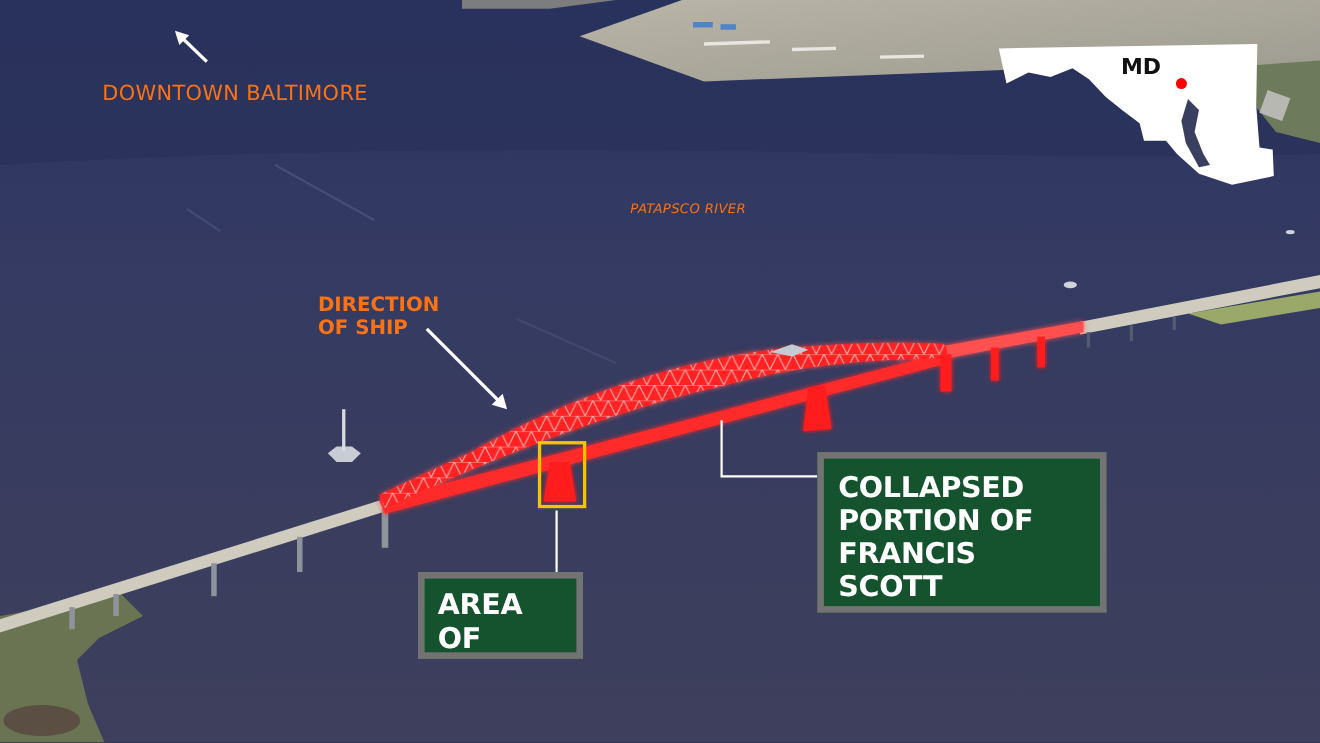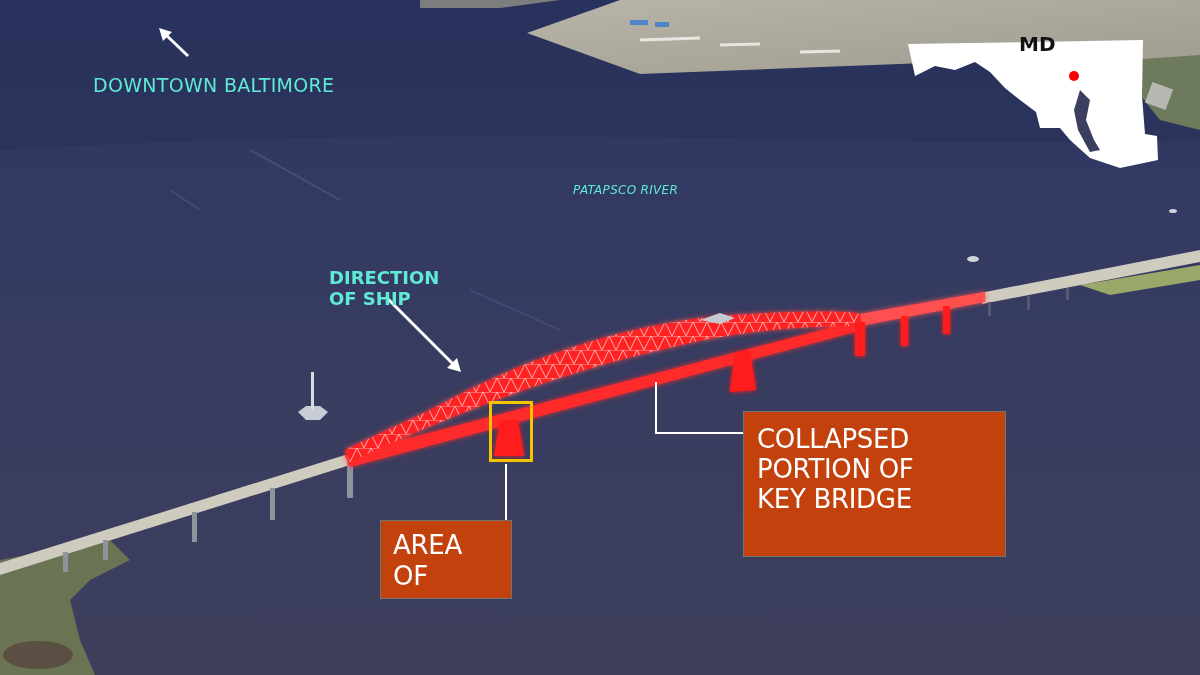--- a/index.html
+++ b/index.html
@@ -1,26 +1,26 @@
 <!DOCTYPE html>
 <html><head>
 <meta charset="utf-8">
 <style>
   html, body { margin:0; padding:0; }
   body { width:1200px; height:675px; overflow:hidden; position:relative; font-family:"DejaVu Sans", sans-serif; background:#2e3458; }
   .scene { position:absolute; left:0; top:0; width:1200px; height:675px; }
-  .label-plain { position:absolute; color:#5eead4; white-space:nowrap; }
+  .label-plain { position:absolute; color:#f97316; white-space:nowrap; }
   .lbl-downtown { left:93px; top:74px; font-size:19px; letter-spacing:0.3px; }
   .lbl-river { left:573px; top:183px; font-size:12px; font-style:italic; letter-spacing:0.3px; }
-  .lbl-direction { left:289px; top:267px; font-size:18px; font-weight:bold; line-height:21px;margin-left:40px; }
-  .callout { position:absolute; background:#c2410c; border:1px solid #737373; color:#fff; font-weight:normal; box-sizing:border-box; }
+  .lbl-direction { left:289px; top:267px; font-size:18px; font-weight:bold; line-height:21px; }
+  .callout { position:absolute; background:#14532d; border:6px solid #737373; color:#fff; font-weight:bold; box-sizing:border-box; }
   .callout span { display:block; }
-  .callout-impact { left:380px; top:520px; width:132px; height:79px; padding:9px 12px 0 12px; font-size:26px; line-height:31px; letter-spacing:-0.3px; }
+  .callout-impact { left:380px; top:520px; width:150px; height:79px; padding:9px 12px 0 12px; font-size:26px; line-height:31px; letter-spacing:-0.3px; }
   .callout-collapsed { left:743px; top:411px; width:263px; height:146px; padding:12px 13px 0 13px; font-size:26px; line-height:30px; letter-spacing:-0.3px; }
-  .state-label { position:absolute; left:1019px; top:32px; font-size:20px; font-weight:bold; color:#111; }
+  .state-label { position:absolute; left:1019px; top:48px; font-size:20px; font-weight:bold; color:#111; }
   .impact-box { position:absolute; left:489px; top:401px; width:44px; height:61px; border:3px solid #f5c400; box-sizing:border-box; }
 </style>
 </head>
 <body>
 
 <svg class="scene" viewBox="0 0 1200 675" width="1200" height="675" xmlns="http://www.w3.org/2000/svg">
   <defs>
     <linearGradient id="water" x1="0" y1="0" x2="0" y2="1">
       <stop offset="0" stop-color="#2b3561"></stop>
       <stop offset="0.35" stop-color="#343a62"></stop>
@@ -138,14 +138,14 @@
 
 <div class="state-label">MD</div>
 
 <div class="callout callout-impact">
   <span>AREA OF</span>
 </div>
 
 <div class="callout callout-collapsed">
   <span>COLLAPSED</span>
   <span>PORTION OF</span>
-  <span>KEY BRIDGE</span>
+  <span>FRANCIS SCOTT</span>
 </div>
 
 </body></html>

